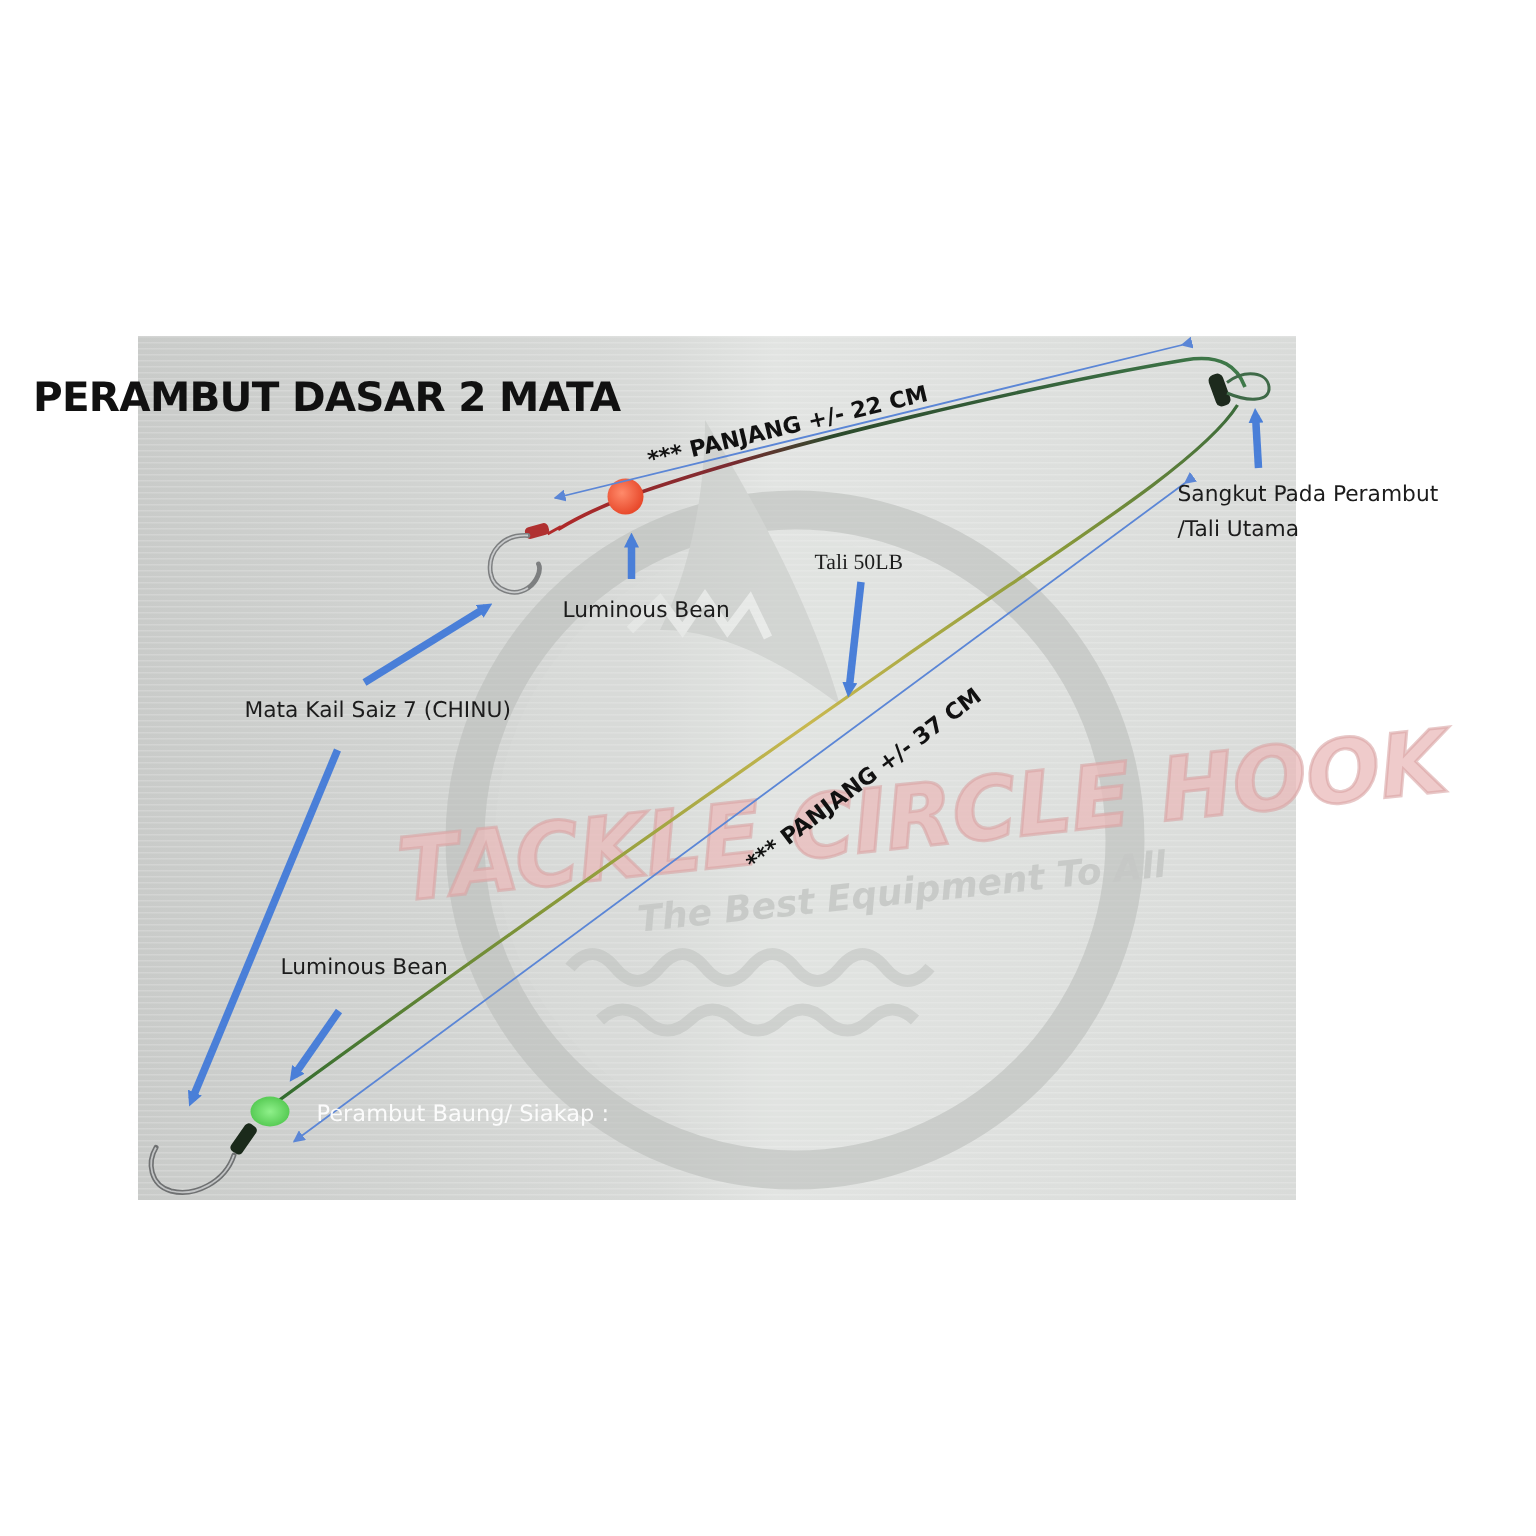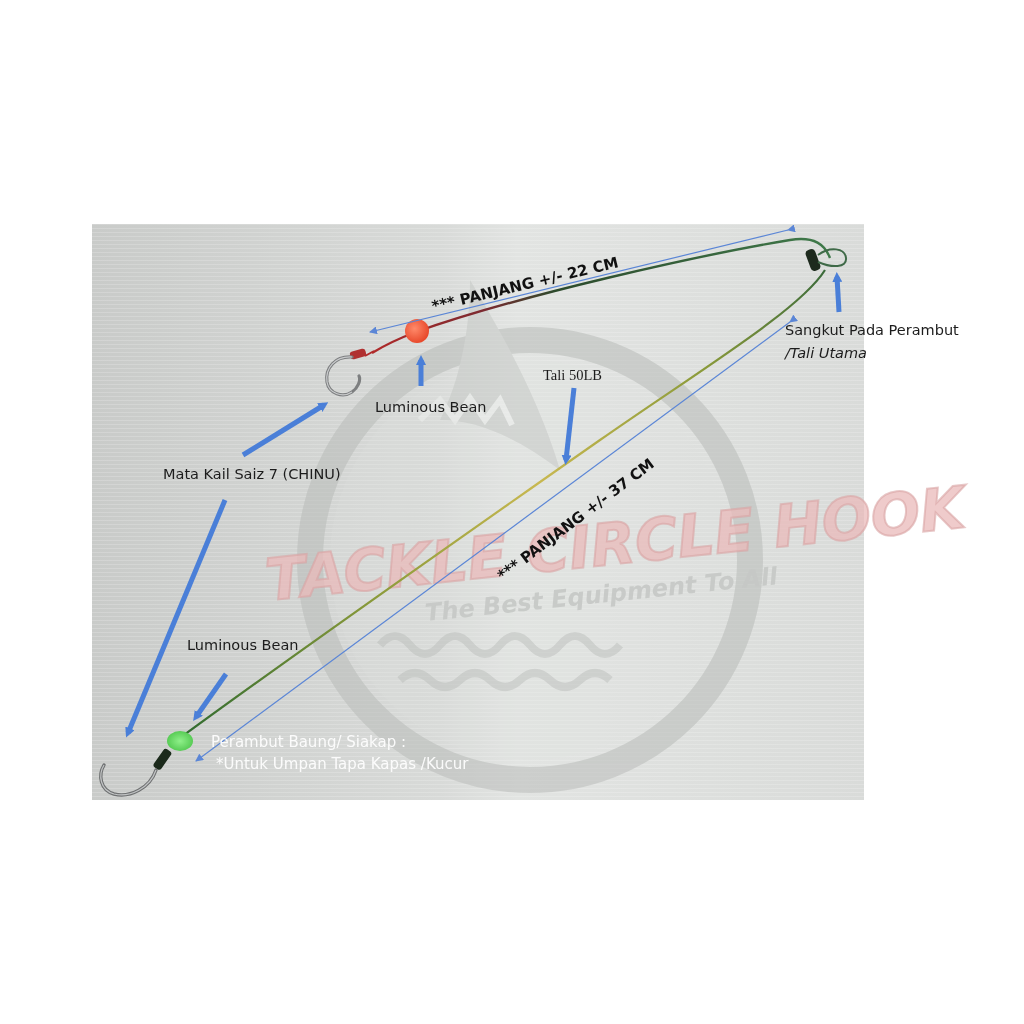--- a/index.html
+++ b/index.html
@@ -111,25 +111,25 @@
       <line x1="421" y1="386" x2="421" y2="360" marker-end="url(#arrowHead)"></line>
       <line x1="243" y1="455" x2="324" y2="405" marker-end="url(#arrowHead)"></line>
       <line x1="225" y1="500" x2="128" y2="733" marker-end="url(#arrowHead)"></line>
       <line x1="574" y1="388" x2="566" y2="460" marker-end="url(#arrowHead)"></line>
       <line x1="226" y1="674" x2="196" y2="717" marker-end="url(#arrowHead)"></line>
       <line x1="839" y1="312" x2="837" y2="277" marker-end="url(#arrowHead)"></line>
     </g>
   </svg>
 
   
+  <div class="title">PERAMBUT DASAR 2 MATA</div>
 
   <div class="rot" style="left:430px; top:298px; transform:rotate(-13.5deg);">*** PANJANG +/- 22 CM</div>
   <div class="rot" style="left:494px; top:570px; transform:rotate(-37deg);">*** PANJANG +/- 37 CM</div>
 
   <div class="label" style="left:375px; top:396px;">Luminous Bean</div>
   <div class="label" style="left:163px; top:463px;">Mata Kail Saiz 7 (CHINU)</div>
   <div class="label" style="left:543px; top:364px;font-family:Liberation Serif, serif;">Tali 50LB</div>
   <div class="label" style="left:785px; top:319px;">Sangkut Pada Perambut</div>
-  <div class="label" style="left:785px; top:342px;font-style:italic;">/Tali Utama</div>
+  <div class="label" style="left:785px; top:342px;">/Tali Utama</div>
   <div class="label" style="left:187px; top:634px;">Luminous Bean</div>
   <div class="label white" style="left:163px; top:731px;">Perambut Baung/ Siakap :</div>
-  <div class="label white" style="left:168px; top:753px;">*Untuk Umpan Tapa Kapas /Kucur</div>
 </div>
 
 </body></html>

